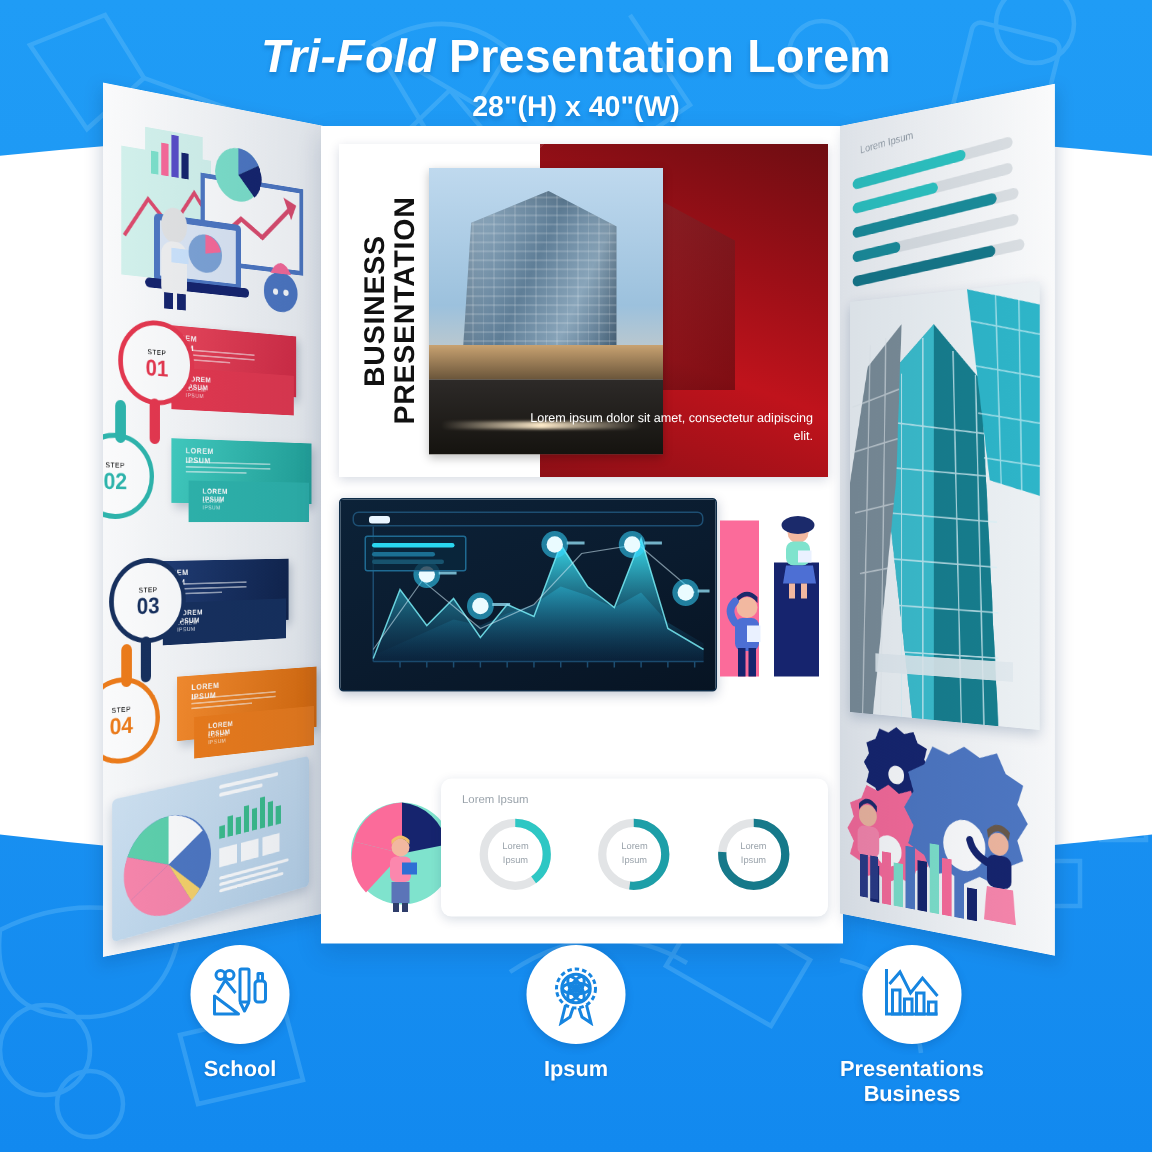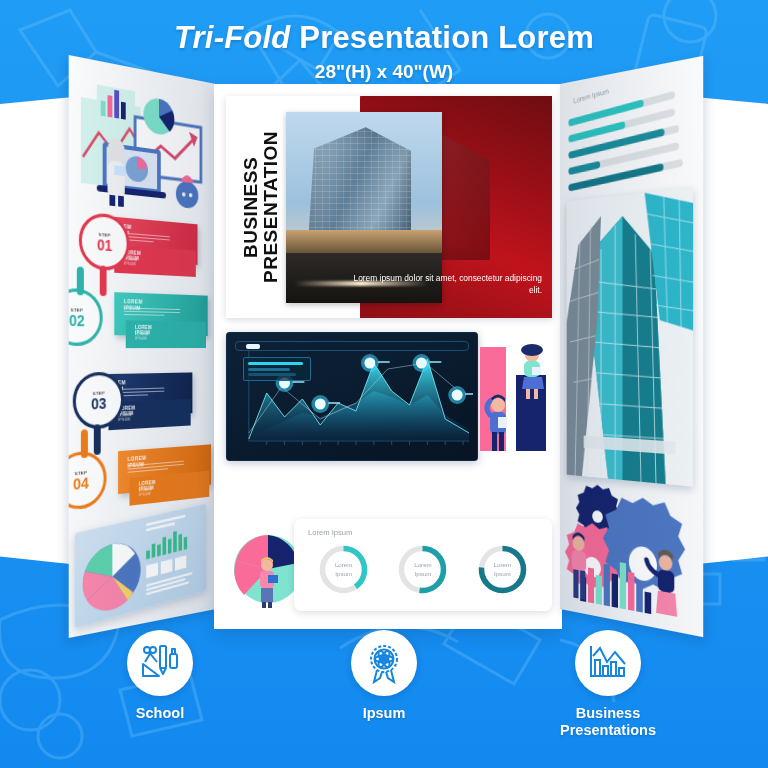--- a/index.html
+++ b/index.html
@@ -689,19 +689,19 @@
             <path d="M4 4 L4 34 L38 34"></path>
             <rect x="8" y="18" width="5" height="16"></rect>
             <rect x="16" y="24" width="5" height="10"></rect>
             <rect x="24" y="20" width="5" height="14"></rect>
             <rect x="32" y="26" width="5" height="8"></rect>
             <polyline points="6,14 13,6 20,20 28,10 38,22"></polyline>
           </g>
         </svg>
       </div>
       <div class="cap">
+        <div>Presentations</div>
         <div>Business</div>
-        <div>Presentations</div>
       </div>
     </div>
 
   </div>
 </div>
 
 </body></html>

